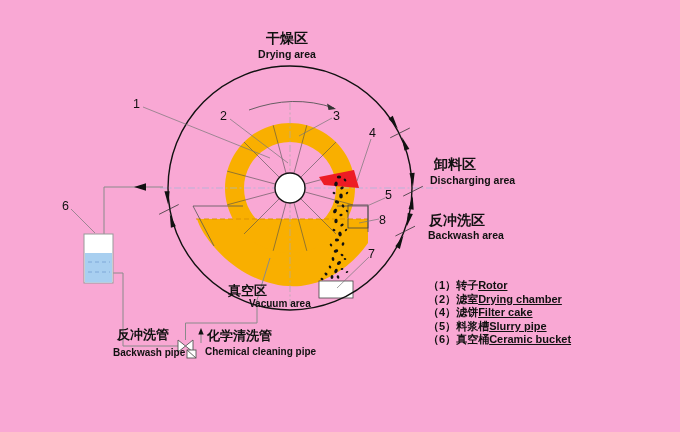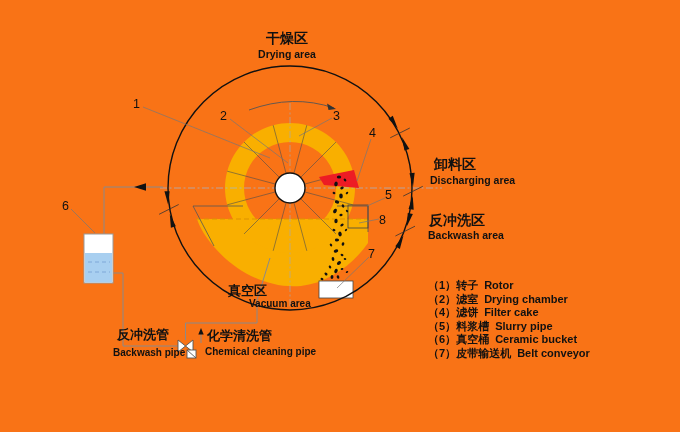--- a/index.html
+++ b/index.html
@@ -1,30 +1,30 @@
 <!DOCTYPE html>
 <html><head>
 <meta charset="utf-8">
 <style>
   html,body{margin:0;padding:0;background:#ffffff;}
   #stage{
-    position:relative;width:680px;height:432px;background:#f97316;overflow:hidden;
+    position:relative;width:680px;height:432px;background:#f9a8d4;overflow:hidden;
     font-family:"Liberation Sans","DejaVu Sans",sans-serif;
   }
   svg{position:absolute;left:0;top:0;}
   svg text{fill:#111;}
   .cn-big{font-size:14px;font-weight:bold;}
   .cn-mid{font-size:13px;font-weight:bold;}
   .en-sub{font-size:10.5px;font-weight:bold;}
   .callout{font-size:12.5px;font-weight:400;}
   #legend{
     position:absolute;left:428px;top:279px;width:240px;
     font-size:11px;font-weight:bold;line-height:13.55px;color:#111;white-space:nowrap;
   }
-  #legend .en{margin-left:6px;}
+  #legend .en{text-decoration:underline;}
 </style>
 </head>
 <body>
 <div id="stage">
 
 <svg id="diag" viewBox="0 0 680 432" width="680" height="432">
 
   <path fill="#F9AF00" d="M197,219 L368,219 L368,243 C352,266 327,283 301,286 C268,289 236,272 215,248 C206,238 200,228 197,219 Z"></path>
 
   <path fill="#F9AF00" fill-rule="evenodd" d="M290,123 a65,65 0 1,0 0.001,0 Z M290,142 a46,46 0 1,1 -0.001,0 Z"></path>
@@ -184,16 +184,15 @@
   <text class="callout" x="368" y="258">7</text>
   <text class="callout" x="379" y="224">8</text>
 </svg>
 
 <div id="legend">
       <div><span>（1）</span><span>转子</span><span class="en">Rotor</span></div>
       <div><span>（2）</span><span>滤室</span><span class="en">Drying chamber</span></div>
       <div><span>（4）</span><span>滤饼</span><span class="en">Filter cake</span></div>
       <div><span>（5）</span><span>料浆槽</span><span class="en">Slurry pipe</span></div>
       <div><span>（6）</span><span>真空桶</span><span class="en">Ceramic bucket</span></div>
-      <div><span>（7）</span><span>皮带输送机</span><span class="en">Belt conveyor</span></div>
     </div>
 
 </div>
 
 </body></html>

